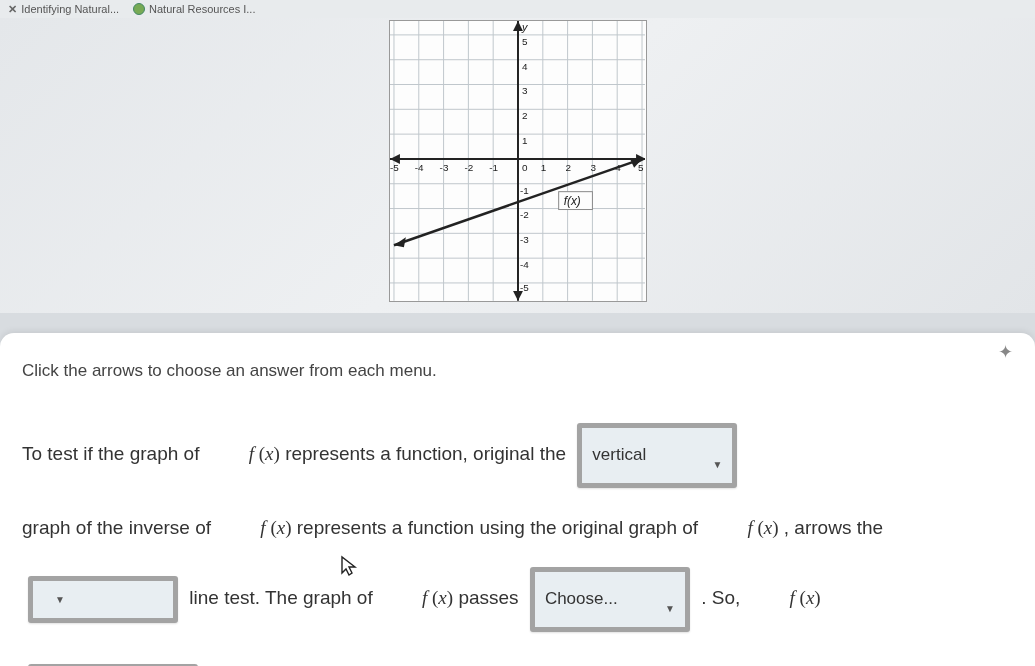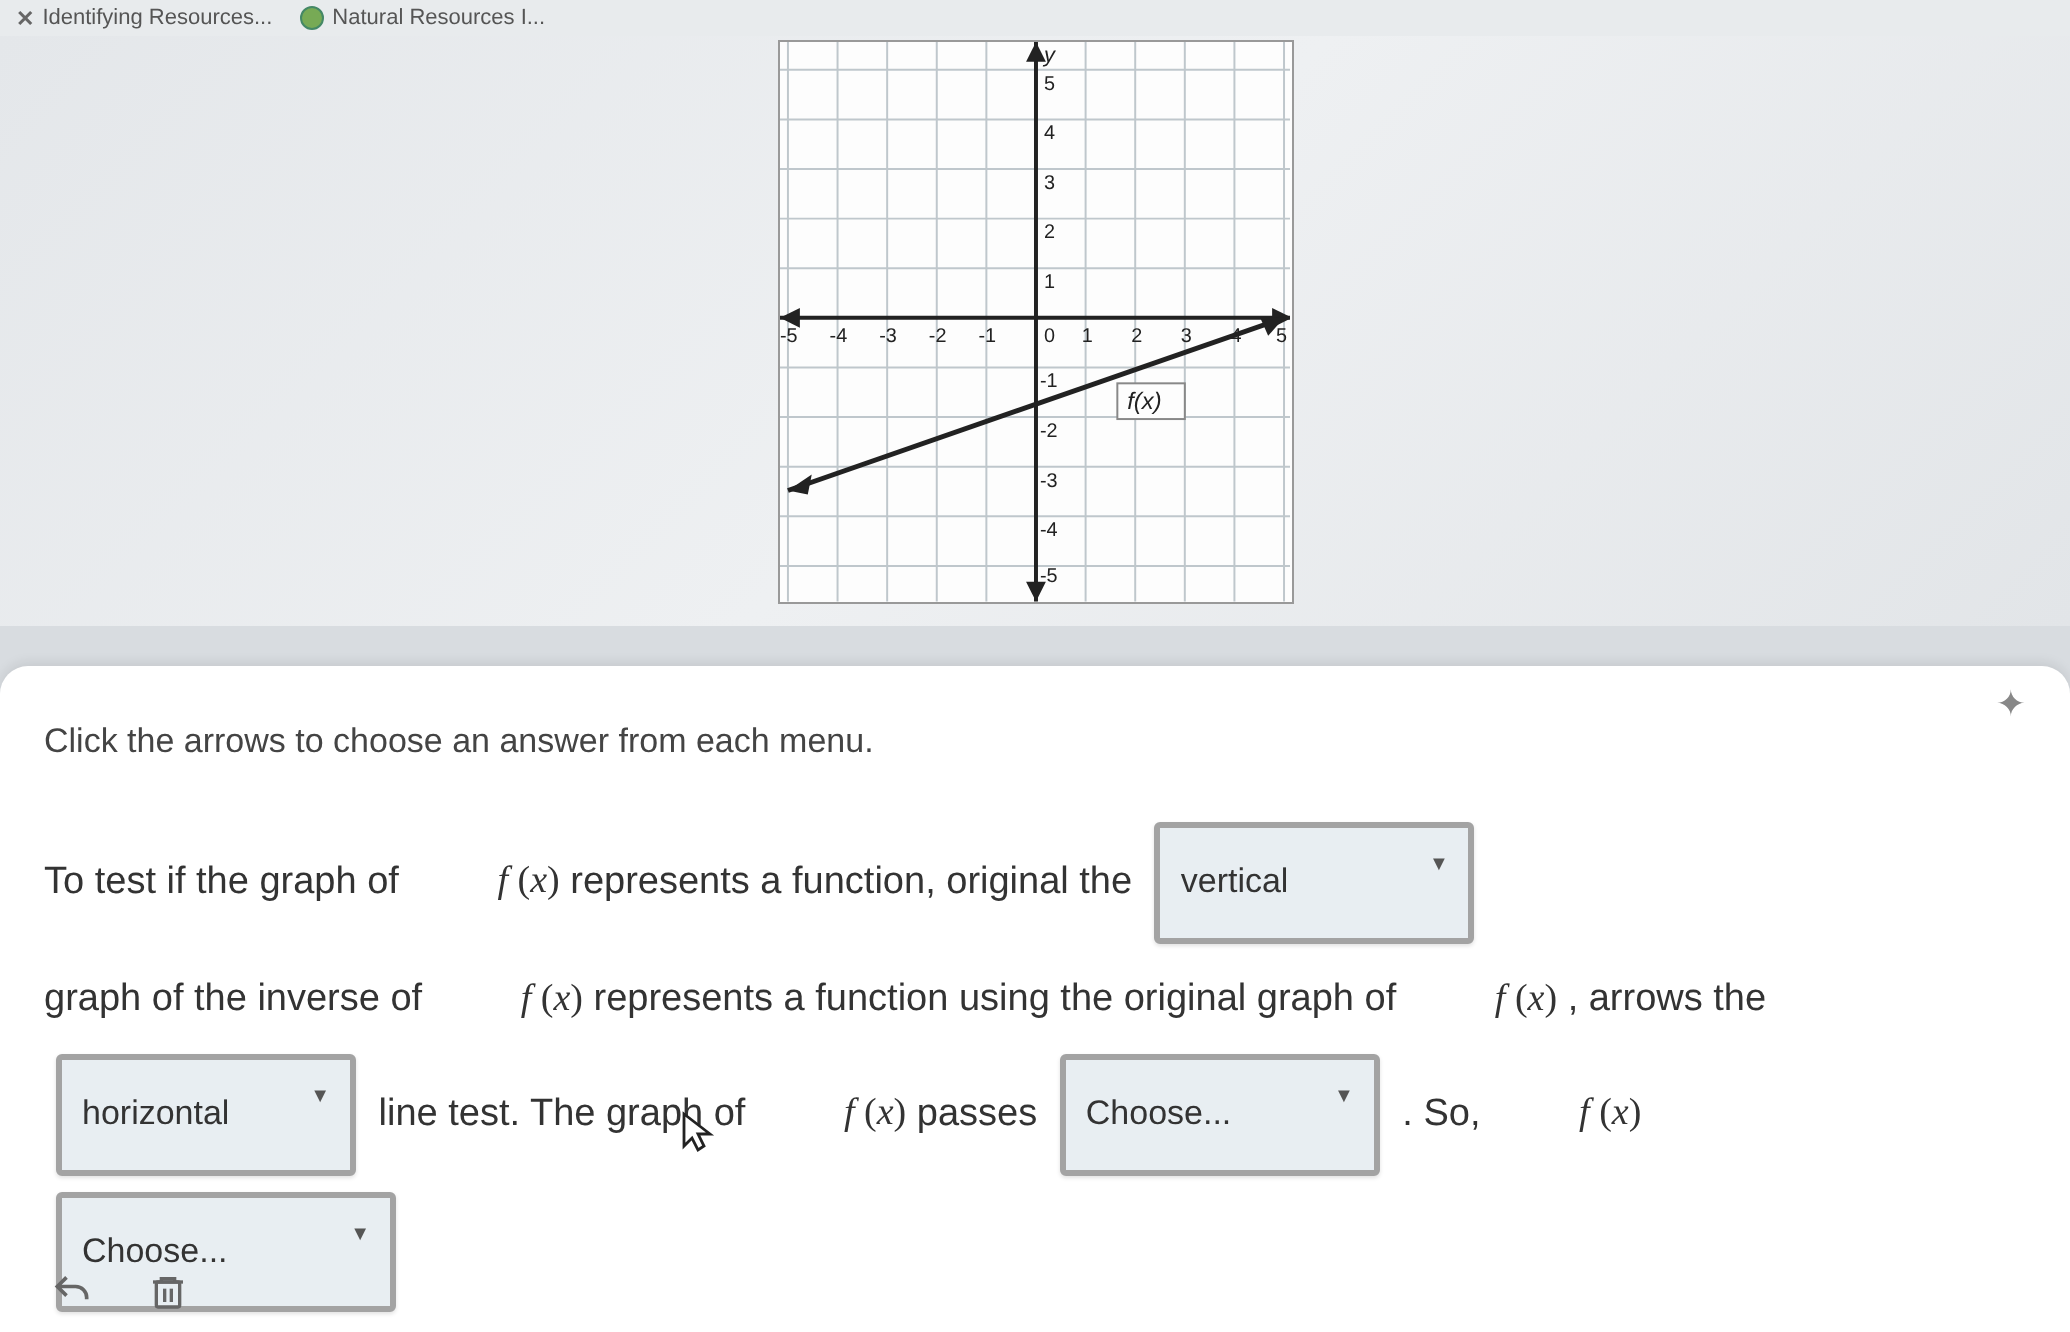--- a/index.html
+++ b/index.html
@@ -64,30 +64,30 @@
   color: #333;
   line-height: 2.5;
   display: block;
 }
 .answer-flow .txt { white-space: normal; }
 .answer-flow .mathf { font-family: 'Times New Roman', serif; font-style: italic; margin-left: 44px; }
 .answer-flow .mathf .paren { font-style: normal; }
 
 .dropdown {
   display: inline-flex;
-  align-items: flex-start;
+  align-items: flex-end;
   justify-content: space-between;
   background: #e8eef2;
-  border: 3px solid #a3a3a3;
+  border: 5px solid #a3a3a3;
   border-radius: 3px;
   padding: 6px 10px;
   font-size: 17px;
   color: #333;
   min-width: 160px;
-  margin: 4px 6px;
+  margin: 16px 6px;
   vertical-align: middle;
   box-shadow: 0 1px 2px rgba(0,0,0,.12);
   cursor: pointer;
 }
 .dropdown .caret {
   font-size: 10px;
   color: #555;
   margin-left: 12px;
 }
 
@@ -124,21 +124,21 @@
   font-size: 18px;
   color: #888;
 }
 </style>
 </head>
 <body>
 
 <div class="top-bar">
   <div class="tab-item">
     <span class="close-x">✕</span>
-    <span>Identifying Resources...</span>
+    <span>Identifying Natural...</span>
   </div>
   <div class="tab-item">
     <span class="favicon"></span>
     <span>Natural Resources I...</span>
   </div>
 </div>
 
 <div class="graph-area">
   <div class="graph-box">
     <svg viewBox="0 0 258 282">
@@ -229,21 +229,20 @@
 
     <br>
     <span class="txt">graph of the inverse of </span>
     <span class="mathf"><span>f </span><span class="paren">(</span><span>x</span><span class="paren">)</span></span>
     <span class="txt"> represents a function using the original graph of </span>
     <span class="mathf"><span>f </span><span class="paren">(</span><span>x</span><span class="paren">)</span></span>
     <span class="txt">, arrows the</span>
     <br>
 
     <span class="dropdown" style="min-width:150px">
-      <span>horizontal</span>
       <span class="caret">▼</span>
     </span>
 
     <span class="txt"> line test. The graph of </span>
     <span class="mathf"><span>f </span><span class="paren">(</span><span>x</span><span class="paren">)</span></span>
     <span class="txt"> passes </span>
 
     <span class="dropdown">
       <span>Choose...</span>
       <span class="caret">▼</span>

